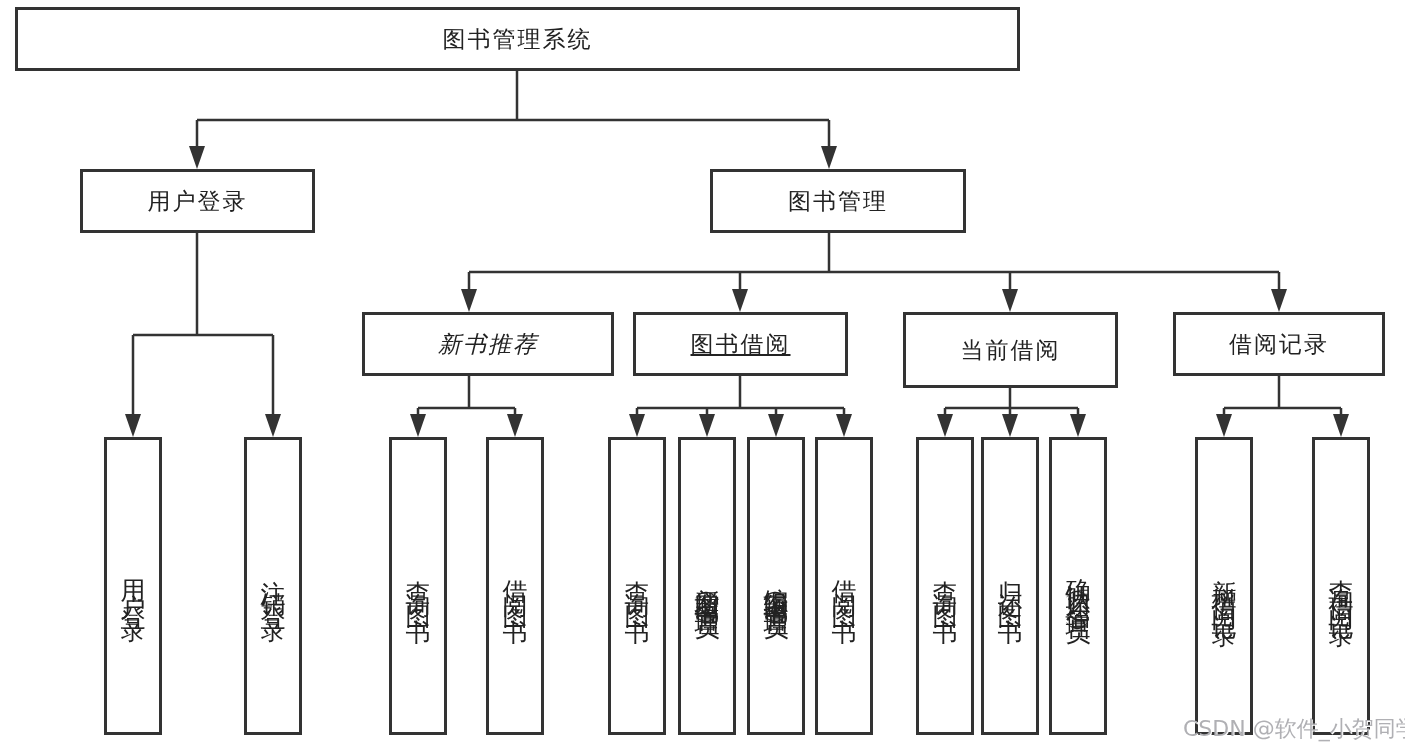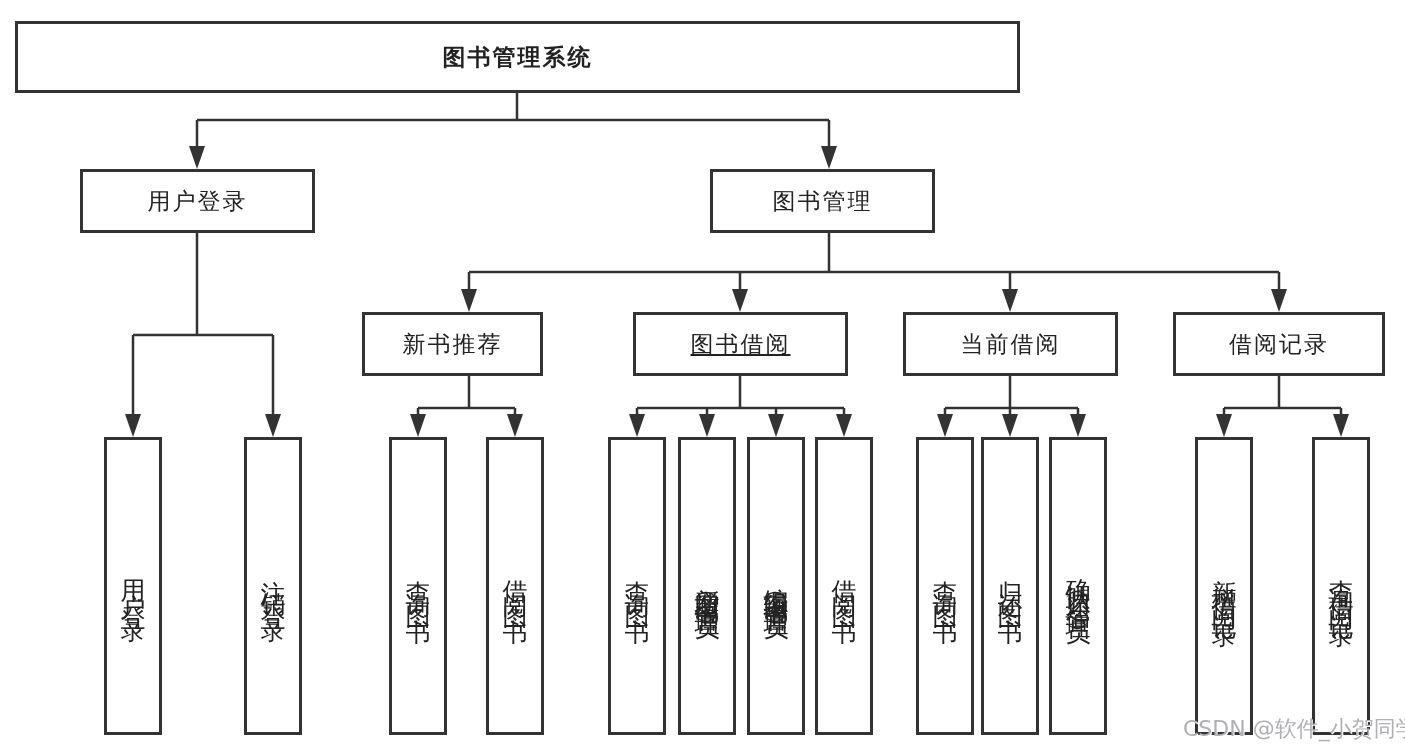--- a/index.html
+++ b/index.html
@@ -90,28 +90,28 @@
       <polygon points="768,414 784,414 776,437"></polygon>
       <polygon points="836,414 852,414 844,437"></polygon>
       <polygon points="937,414 953,414 945,437"></polygon>
       <polygon points="1002,414 1018,414 1010,437"></polygon>
       <polygon points="1070,414 1086,414 1078,437"></polygon>
       <polygon points="1216,414 1232,414 1224,437"></polygon>
       <polygon points="1333,414 1349,414 1341,437"></polygon>
     </g>
   </svg>
 
-  <div class="box h" style="left:15px; top:21px; width:1005px; height:72px;font-weight:bold;">图书管理系统</div>
+  <div class="box h" style="left:15px; top:7px; width:1005px; height:64px;">图书管理系统</div>
 
   <div class="box h" style="left:80px; top:169px; width:235px; height:64px;">用户登录</div>
-  <div class="box h" style="left:710px; top:169px; width:225px; height:64px;">图书管理</div>
+  <div class="box h" style="left:710px; top:169px; width:256px; height:64px;">图书管理</div>
 
-  <div class="box h" style="left:362px; top:312px; width:181px; height:64px;">新书推荐</div>
+  <div class="box h" style="left:362px; top:312px; width:252px; height:64px;font-style:italic;">新书推荐</div>
   <div class="box h" style="left:633px; top:312px; width:215px; height:64px;text-decoration:underline;">图书借阅</div>
-  <div class="box h" style="left:903px; top:312px; width:215px; height:64px;">当前借阅</div>
+  <div class="box h" style="left:903px; top:312px; width:215px; height:76px;">当前借阅</div>
   <div class="box h" style="left:1173px; top:312px; width:212px; height:64px;">借阅记录</div>
 
   <div class="box v" style="left:104px;">
     <span class="vtext s4">用户登录</span>
   </div>
   <div class="box v" style="left:244px;">
     <span class="vtext s4">注销登录</span>
   </div>
 
   <div class="box v" style="left:389px;">

